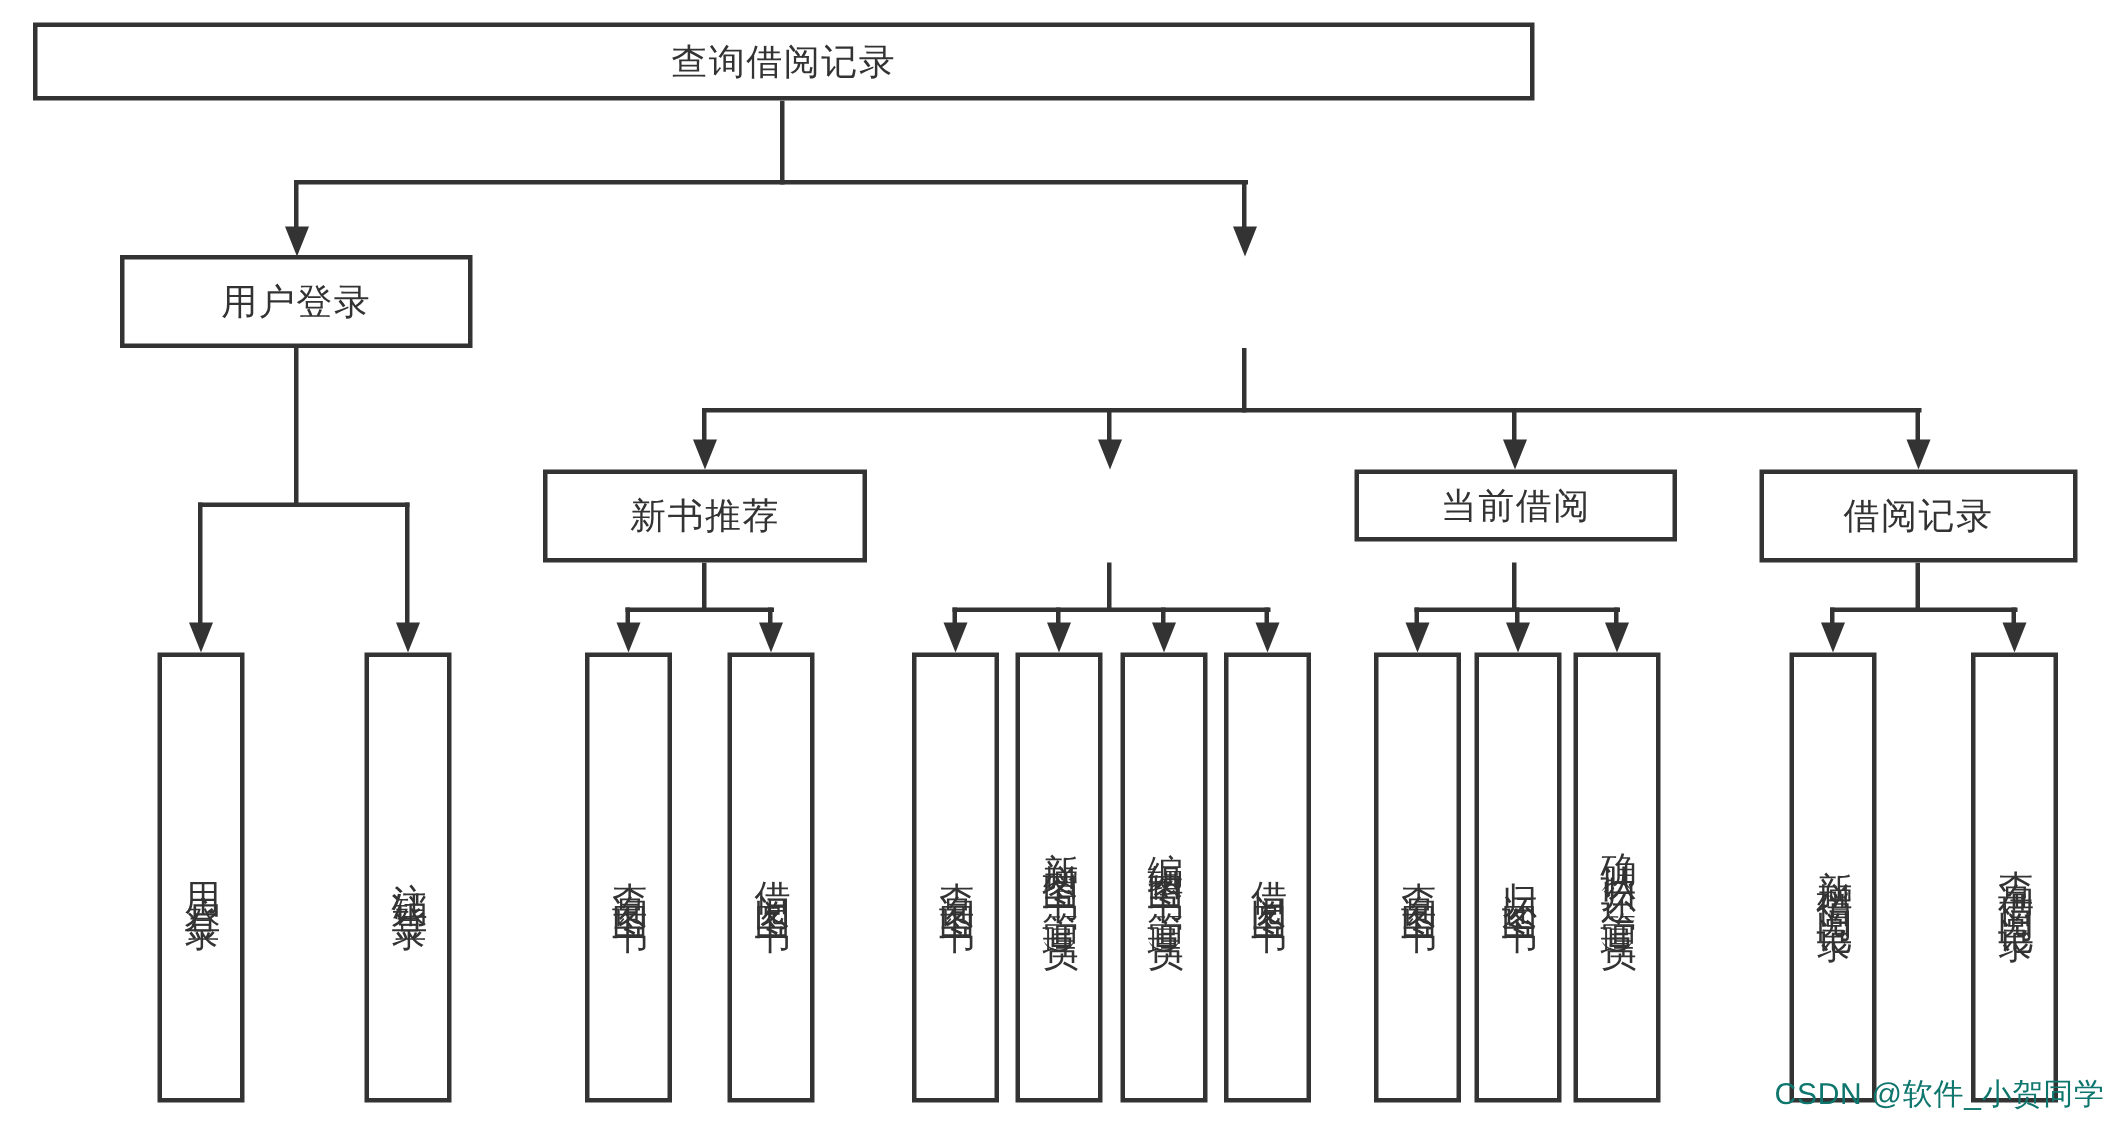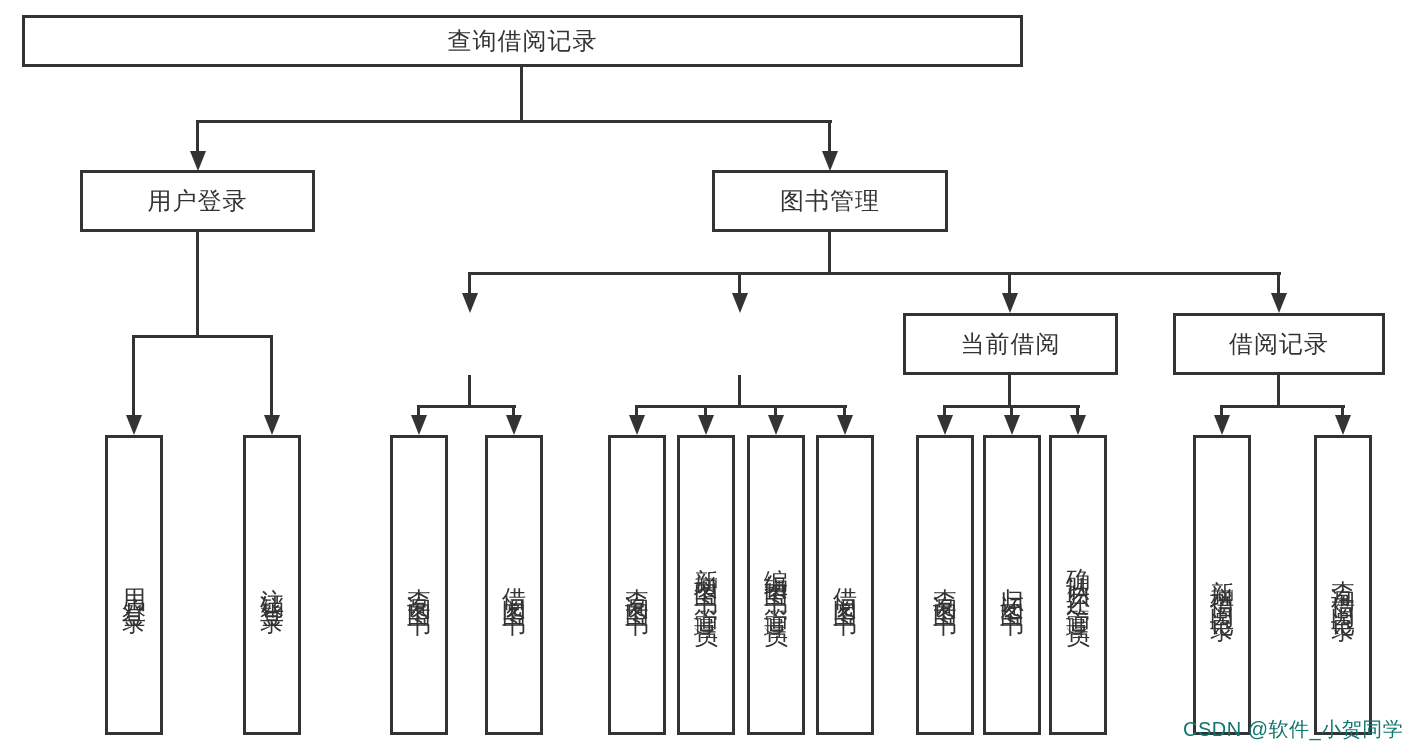--- a/index.html
+++ b/index.html
@@ -56,41 +56,41 @@
   <div class="box" style="left:22px;top:15px;width:1001px;height:52px">查询借阅记录</div>
 
   <div class="vline" style="left:520px;top:67px;height:56px"></div>
   <div class="hline" style="left:197px;top:120px;width:635px"></div>
   <div class="vline" style="left:196px;top:120px;height:34px"></div>
   <div class="arrow" style="left:190px;top:151px"></div>
   <div class="vline" style="left:828px;top:120px;height:34px"></div>
   <div class="arrow" style="left:822px;top:151px"></div>
 
   <div class="box" style="left:80px;top:170px;width:235px;height:62px">用户登录</div>
-  <div class="box" style="left:712px;top:170px;width:236px;height:62px">图书管理</div>
 
   <div class="vline" style="left:196px;top:232px;height:106px"></div>
   <div class="hline" style="left:132px;top:335px;width:141px"></div>
   <div class="vline" style="left:132px;top:335px;height:82px"></div>
   <div class="arrow" style="left:126px;top:415px"></div>
   <div class="vline" style="left:270px;top:335px;height:82px"></div>
   <div class="arrow" style="left:264px;top:415px"></div>
 
   <div class="vline" style="left:828px;top:232px;height:43px"></div>
   <div class="hline" style="left:468px;top:272px;width:813px"></div>
   <div class="vline" style="left:468px;top:272px;height:23px"></div>
   <div class="arrow" style="left:462px;top:293px"></div>
   <div class="vline" style="left:738px;top:272px;height:23px"></div>
   <div class="arrow" style="left:732px;top:293px"></div>
   <div class="vline" style="left:1008px;top:272px;height:23px"></div>
   <div class="arrow" style="left:1002px;top:293px"></div>
   <div class="vline" style="left:1277px;top:272px;height:23px"></div>
   <div class="arrow" style="left:1271px;top:293px"></div>
 
-  <div class="box" style="left:903px;top:313px;width:215px;height:62px">当前借阅</div>
+  <div class="box" style="left:362px;top:313px;width:216px;height:62px">新书推荐</div>
+  <div class="box" style="left:903px;top:313px;width:215px;height:48px">当前借阅</div>
   <div class="box" style="left:1173px;top:313px;width:212px;height:62px">借阅记录</div>
 
   <div class="vline" style="left:468px;top:375px;height:32px"></div>
   <div class="hline" style="left:417px;top:405px;width:99px"></div>
   <div class="vline" style="left:417px;top:405px;height:13px"></div>
   <div class="arrow" style="left:411px;top:415px"></div>
   <div class="vline" style="left:512px;top:405px;height:13px"></div>
   <div class="arrow" style="left:506px;top:415px"></div>
 
   <div class="vline" style="left:738px;top:375px;height:32px"></div>

